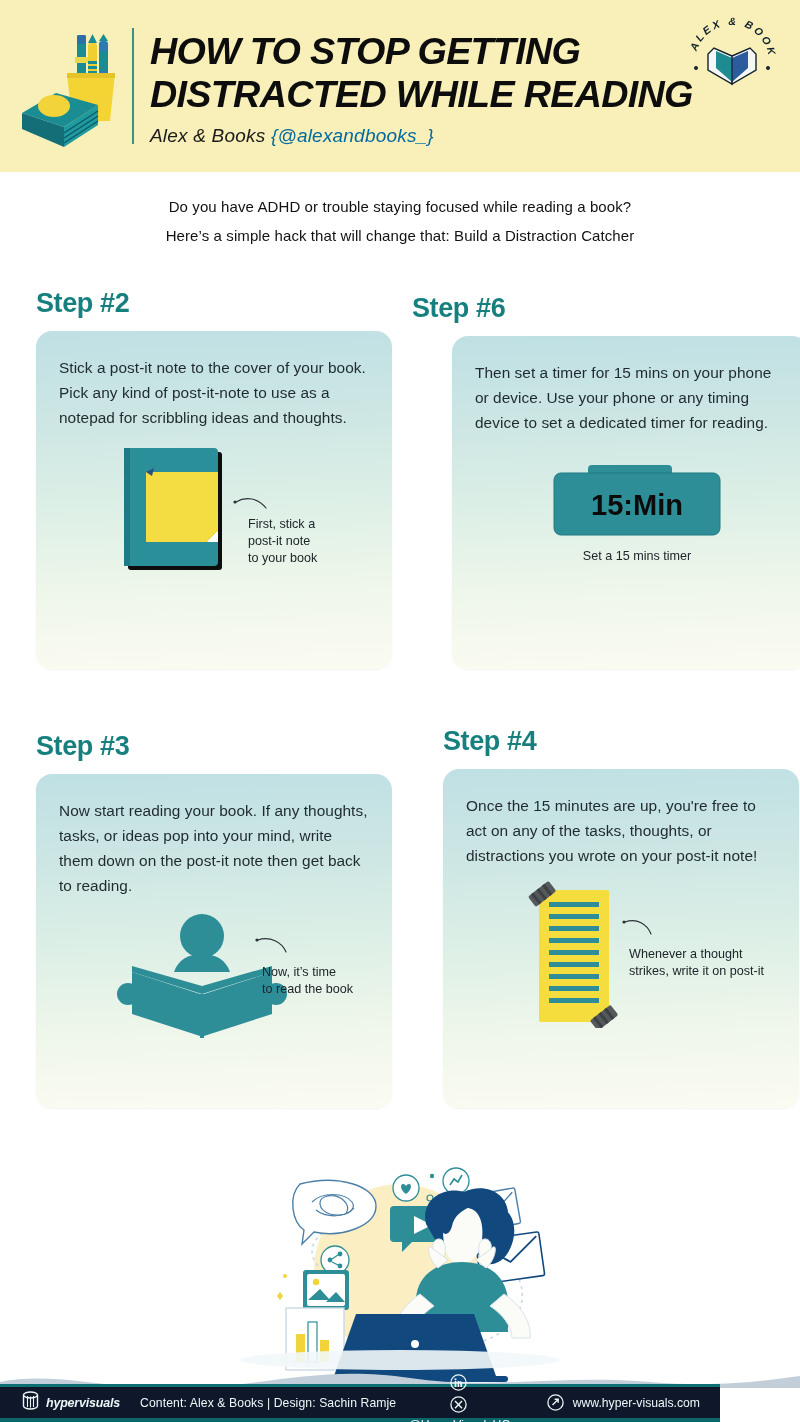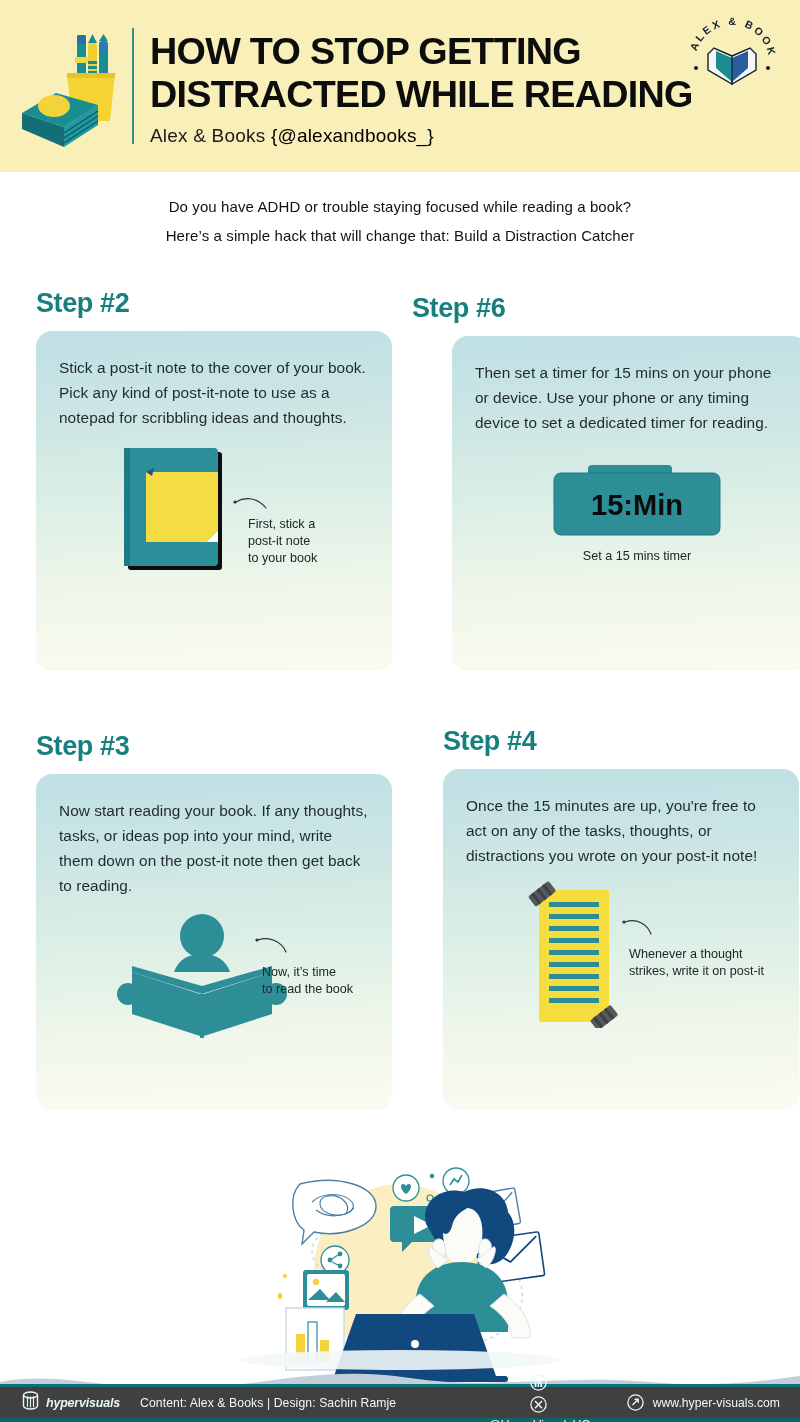--- a/index.html
+++ b/index.html
@@ -8,37 +8,37 @@
     font-family: "Liberation Sans", sans-serif;
     background: #ffffff;
     overflow: hidden;
   }
   #page { position: relative; width: 800px; height: 1422px; background: #ffffff; }
 
   
   .header {
     position: absolute; left: 0; top: 0; width: 800px; height: 172px;
     background: #f8f0b8;
-    display: flex; align-items: center;
+    display: flex; align-items: center; font-style: italic;
   }
   .header-art { width: 112px; height: 130px; margin-left: 18px; flex: 0 0 auto; position: relative; }
   .header-divider {
     width: 2px; height: 116px; background: #1a7f83; opacity: .85;
     margin: 0 16px 0 2px; flex: 0 0 auto;
   }
   .header-text { flex: 1 1 auto; padding-top: 4px; }
   .title-line {
     font-family: "Liberation Sans", sans-serif;
     font-weight: bold; font-size: 37px; line-height: 43px;
     letter-spacing: -0.7px; color: #0d0d0d;
     transform: scaleX(1.02); transform-origin: left center;
     white-space: nowrap;
   }
   .byline { font-size: 19px; color: #1b1b1b; margin-top: 9px; letter-spacing: .2px; }
-  .byline .handle { color: #000000; }
+  .byline .handle { color: #0369a1; }
   .logo { position: absolute; right: 22px; top: 12px; width: 92px; height: 92px; }
 
   
   .subhead {
     position: absolute; left: 0; top: 192px; width: 800px;
     text-align: center; color: #121212;
     font-size: 15px; line-height: 29px; letter-spacing: .1px;
   }
 
   
@@ -58,22 +58,22 @@
     padding: 24px 22px 0 23px;
     font-size: 15.4px; line-height: 25px; color: #1f2a2e; letter-spacing: .05px;
   }
   .card-art { position: relative; width: 100%; }
 
   
   .footer-art { position: absolute; left: 0; top: 1148px; width: 800px; height: 240px; }
 
   
   .footer {
-    position: absolute; left: 0; bottom: 0; width: 800px; height: 38px;
-    background: #404040; display: flex; align-items: center;
+    position: absolute; left: 0; bottom: 0; width: 720px; height: 38px;
+    background: #0f172a; display: flex; align-items: center;
     border-top: 3px solid #0e6f74; border-bottom: 4px solid #0c656b;
   }
   .f-left { display: flex; align-items: center; gap: 7px; margin-left: 22px; }
   .f-brand { font-size: 12.5px; color: #eaf6f6; font-weight: bold; font-style: italic; letter-spacing: -.2px; }
   .f-credit { font-size: 12.2px; color: #eef8f8; margin-left: 13px; letter-spacing: .1px; text-align: center; }
   .f-right { margin-left: auto; display: flex; align-items: center; gap: 9px; margin-right: 20px; }
   .f-social { display: flex; align-items: center; gap: 5px; flex-direction: column; }
   .f-handle { font-size: 12.2px; color: #eef8f8; margin-left: 3px; }
   .f-site { font-size: 12.2px; color: #eef8f8; }
   .circ-icon { width: 17px; height: 17px; flex: 0 0 auto; }

